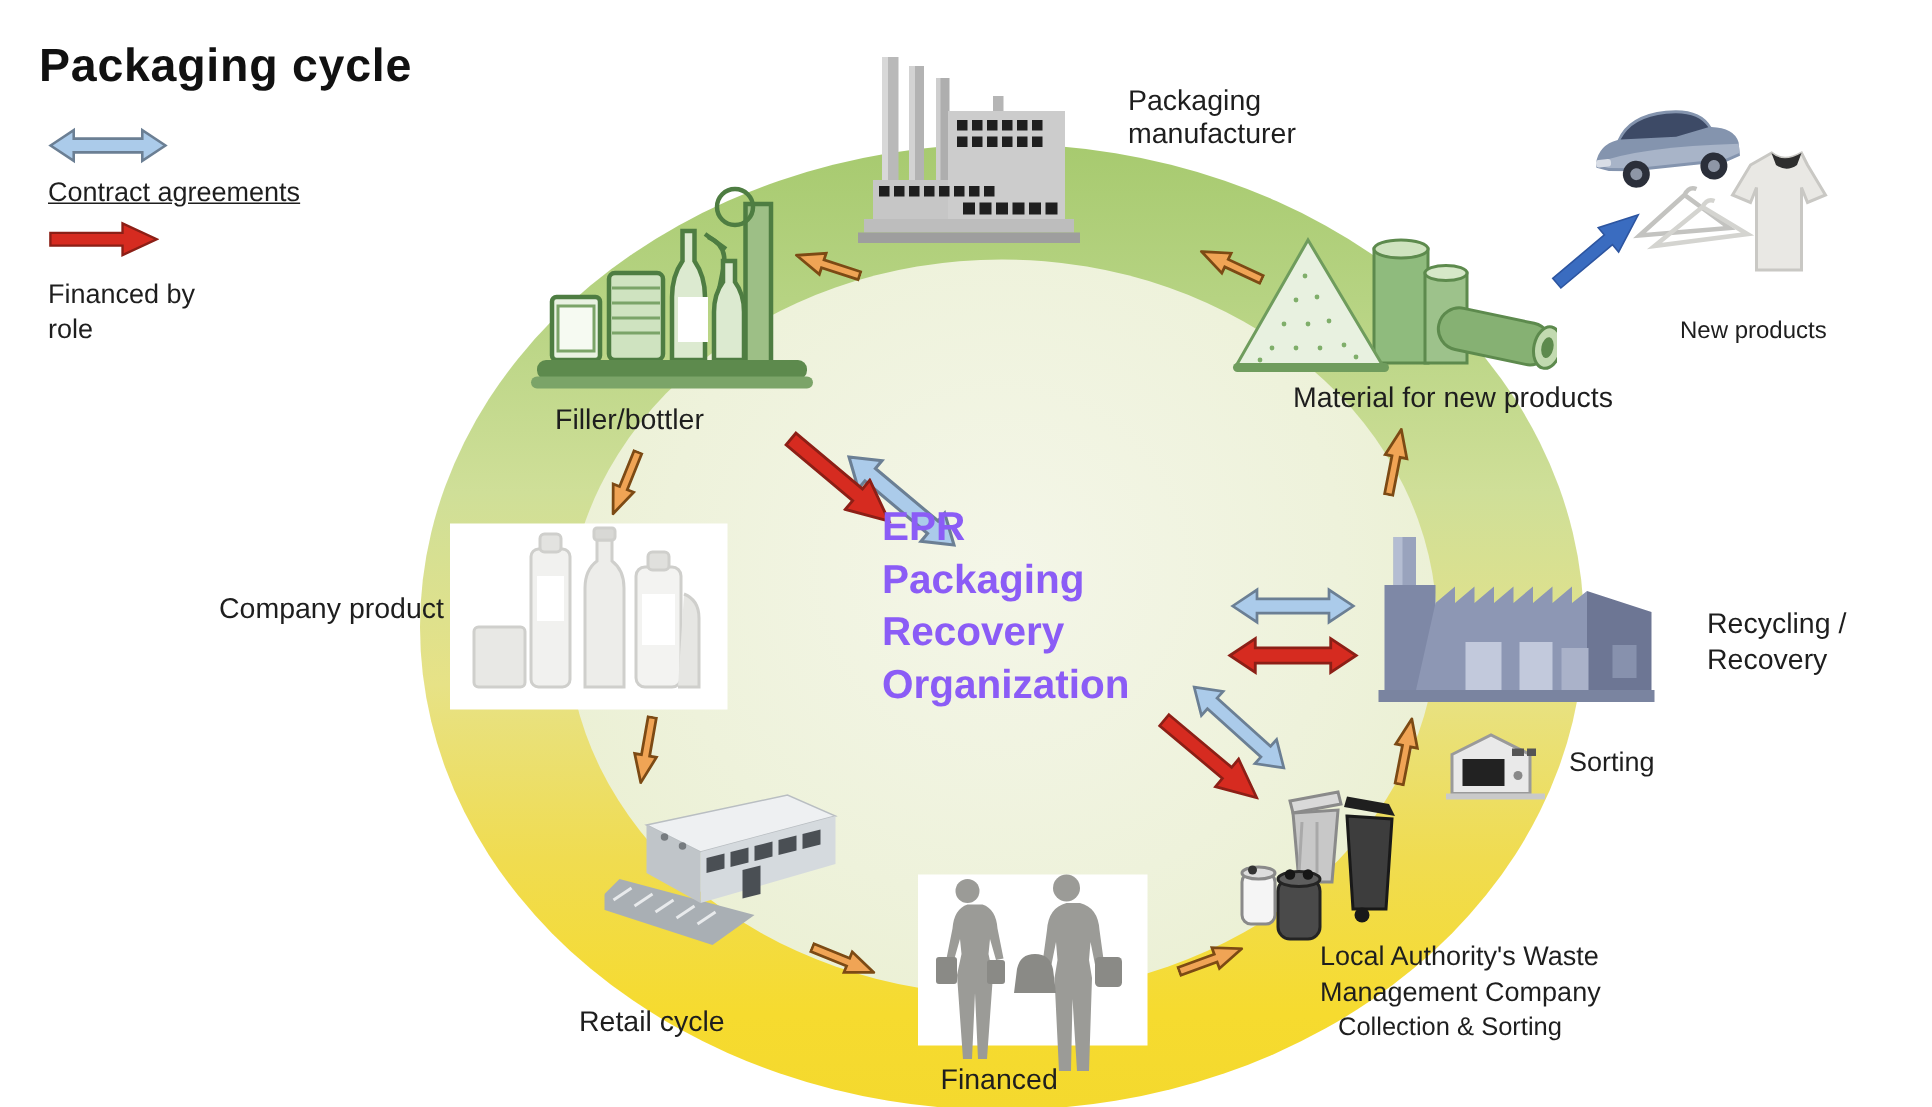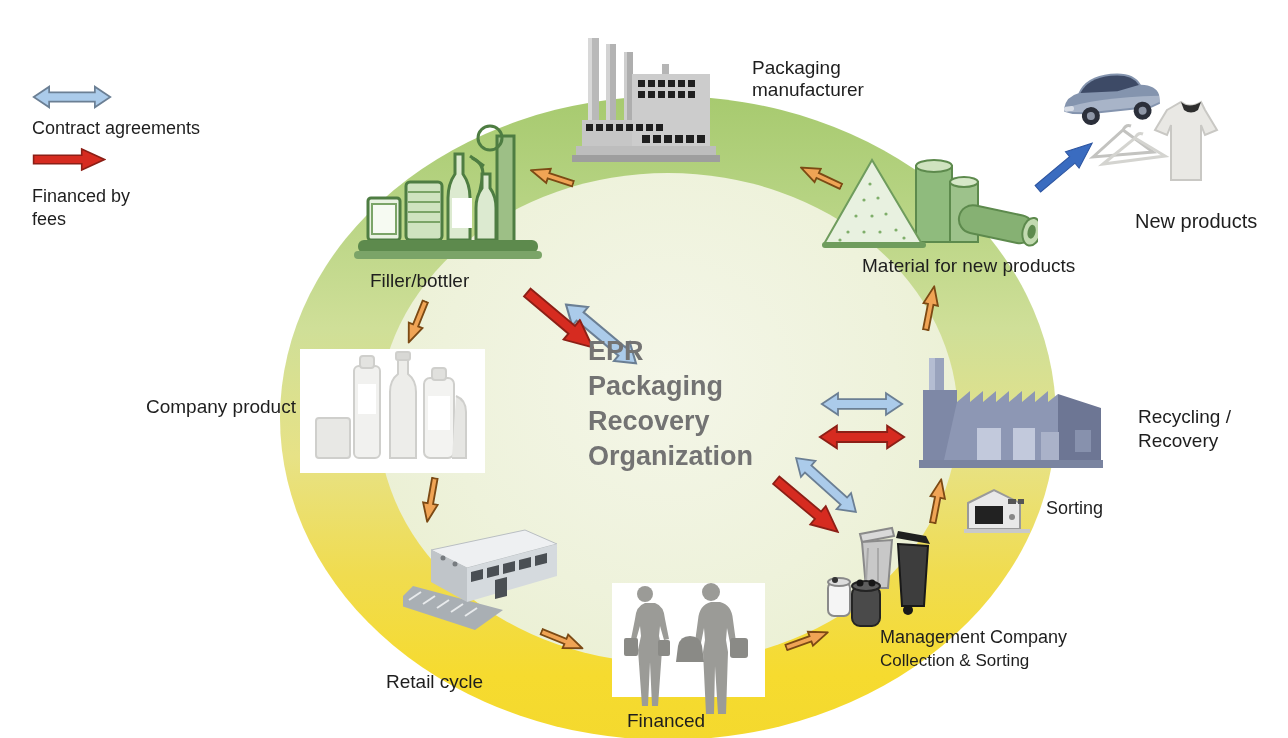--- a/index.html
+++ b/index.html
@@ -5,21 +5,21 @@
   * { margin:0; padding:0; box-sizing:border-box; }
   body { background:#ffffff; font-family:"Liberation Sans", sans-serif; }
   .canvas { position:relative; width:1288px; height:738px; background:#ffffff; overflow:hidden; }
   .ring-outer { position:absolute; left:280px; top:96px; width:776px; height:644px; border-radius:50%;
     background:linear-gradient(180deg,#a7ca6f 0%,#b6d382 16%,#cfdf98 36%,#e7e286 56%,#f0dc50 74%,#f6db2f 90%,#f4d92e 100%); }
   .ring-inner { position:absolute; left:378px; top:173px; width:580px; height:490px; border-radius:50%;
     background:radial-gradient(ellipse at 50% 42%, #f4f6e8 0%, #eef2db 55%, #e8eecd 100%); }
   .patch { position:absolute; background:#ffffff; }
   .lbl { position:absolute; color:#1e1e1e; font-size:19px; line-height:22px; white-space:nowrap; }
   .title { position:absolute; left:26px; top:26px; font-size:31px; font-weight:700; color:#111; letter-spacing:0.5px; }
-  .center-text { position:absolute; left:588px; top:334px; font-size:27px; line-height:35px; font-weight:700; color:#737373; }
+  .center-text { position:absolute; left:588px; top:334px; font-size:27px; line-height:35px; font-weight:700; color:#8b5cf6; }
   .caption { position:absolute; left:4px; top:584px; width:326px; font-size:19px; line-height:29px; color:#222; text-align:justify; }
   .arrow { position:absolute; }
   .arrow svg { display:block; width:100%; height:100%; }
   .icon { position:absolute; }
   .icon svg { display:block; width:100%; height:100%; }
 </style>
 </head>
 <body>
 
 <div class="canvas">
@@ -337,50 +337,52 @@
       </svg>
     </div>
 
   <div class="center-text">
     <div>EPR</div>
     <div>Packaging</div>
     <div>Recovery</div>
     <div>Organization</div>
   </div>
 
+  <div class="title">Packaging cycle</div>
   <div class="arrow" style="left:32px; top:82px; width:80px; height:30px;">
     <svg viewBox="0 0 140 44">
         <polygon points="3,22 30,4 30,14 110,14 110,4 137,22 110,40 110,30 30,30 30,40" fill="#abcbea" stroke="#6b7f94" stroke-width="3"></polygon>
       </svg>
     </div>
-  <div class="lbl" style="left:32px; top:117px; font-size:18px;">Contract agreements</div>
+  <div class="lbl" style="left:32px; top:117px; font-size:18px;text-decoration:underline;">Contract agreements</div>
   <div class="arrow" style="left:32px; top:146px; width:74px; height:27px;">
     <svg viewBox="0 0 140 44">
         <polygon points="3,14 94,14 94,2 137,22 94,42 94,30 3,30" fill="#d62b20" stroke="#8c1f16" stroke-width="3"></polygon>
       </svg>
     </div>
   <div class="lbl" style="left:32px; top:185px; font-size:18px; line-height:23px;">
     <div>Financed by</div>
-    <div>fees</div>
+    <div>role</div>
   </div>
 
   <div class="lbl" style="left:752px; top:57px;">
     <div>Packaging</div>
     <div>manufacturer</div>
   </div>
-  <div class="lbl" style="left:1120px; top:210px; font-size:20px;margin-left:15px;">New products</div>
+  <div class="lbl" style="left:1120px; top:210px; font-size:16px;">New products</div>
   <div class="lbl" style="left:862px; top:255px;">Material for new products</div>
   <div class="lbl" style="left:370px; top:270px;">Filler/bottler</div>
   <div class="lbl" style="left:146px; top:396px;">Company product</div>
   <div class="lbl" style="left:386px; top:671px;">Retail cycle</div>
   <div class="lbl" style="left:627px; top:710px;">Financed</div>
   <div class="lbl" style="left:1046px; top:497px; font-size:18px;text-align:center;">Sorting</div>
   <div class="lbl" style="left:1138px; top:405px; line-height:24px;">
     <div>Recycling /</div>
     <div>Recovery</div>
   </div>
   <div class="lbl" style="left:880px; top:625px; font-size:18px; line-height:24px;">
+    <div>Local Authority's Waste</div>
     <div>Management Company</div>
-    <div style="font-size:17px;">Collection &amp; Sorting</div>
+    <div style="font-size:17px;margin-left:12px;">Collection &amp; Sorting</div>
   </div>
 
 
 </div>
 
 </body></html>

